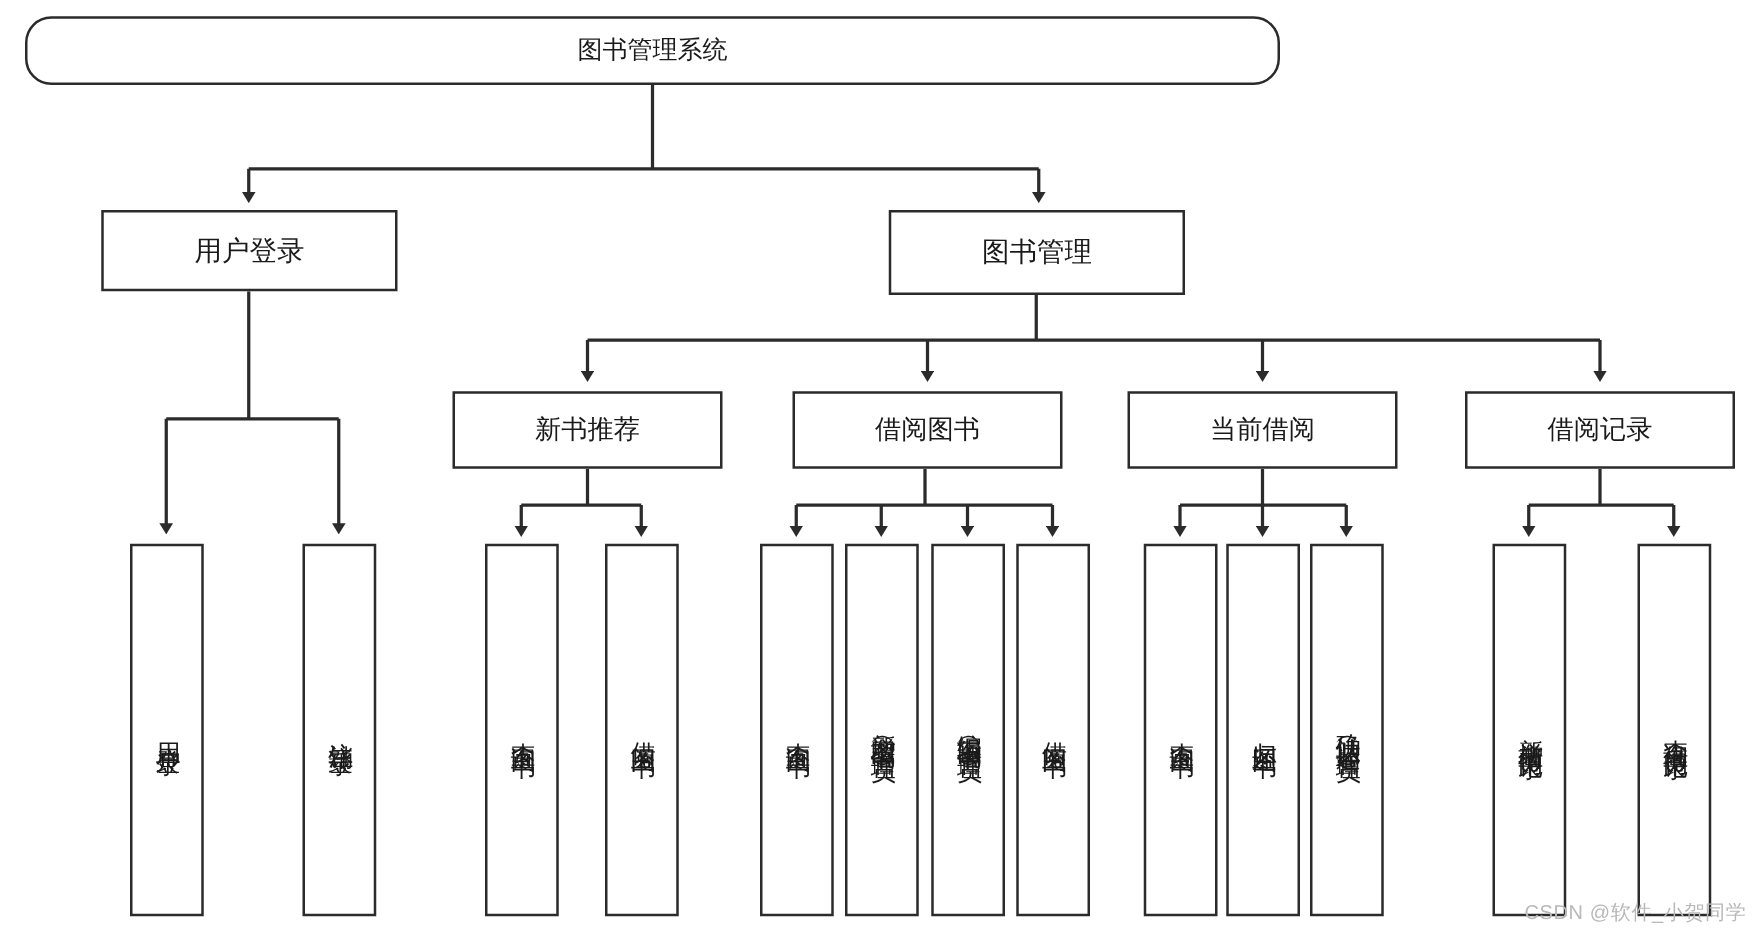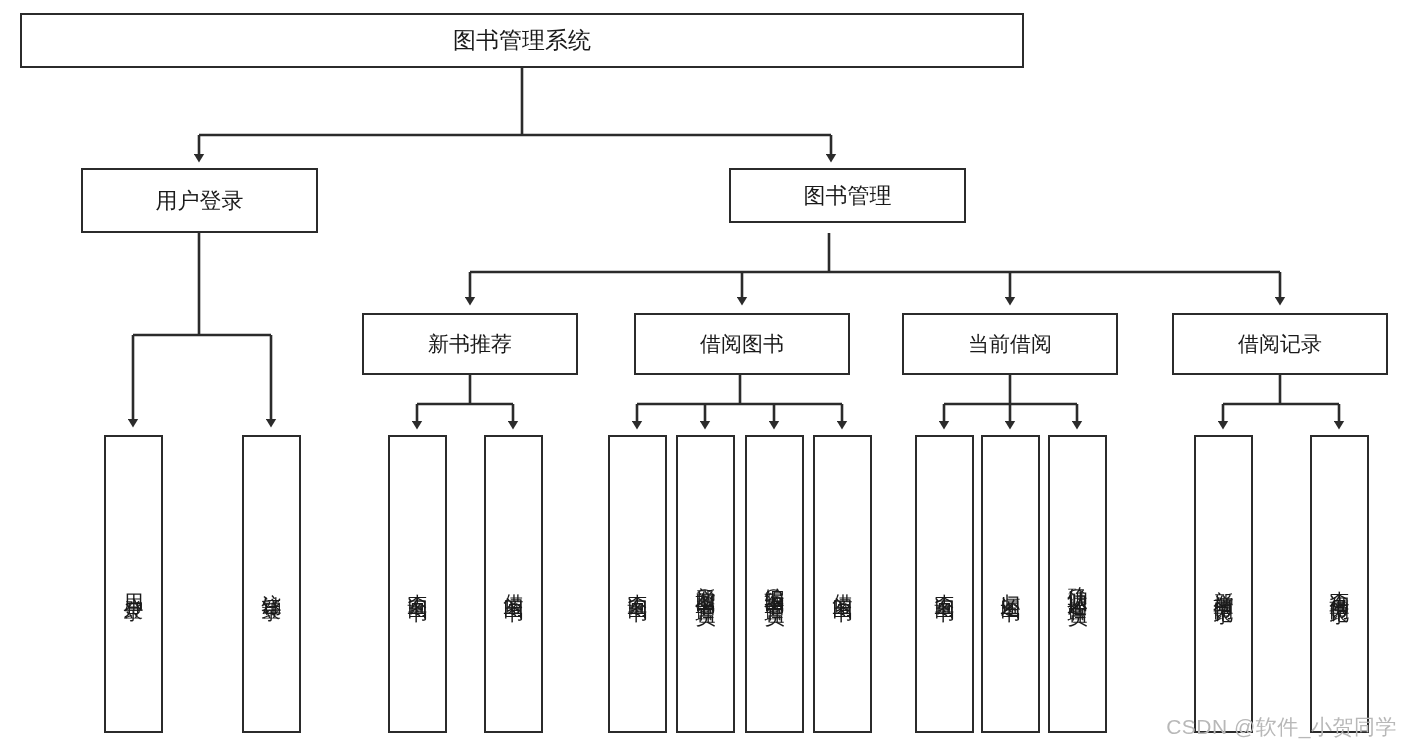--- a/index.html
+++ b/index.html
@@ -29,21 +29,22 @@
     position: absolute;
     box-sizing: border-box;
     background: #ffffff;
     border: 2px solid #2b2b2b;
     display: flex;
     align-items: center;
     justify-content: center;
     color: #1a1a1a;
   }
   .node.root {
-    font-size: 23px;
+    font-size: 20px;
+    border-radius: 21px;
   }
   .node.lvl2 {
     font-size: 22px;
   }
   .node.lvl3 {
     font-size: 21px;
     text-align: right;
   }
   .node.leaf {
     font-size: 20px;
@@ -60,21 +61,21 @@
     text-orientation: upright;
     -webkit-writing-mode: vertical-rl;
     letter-spacing: 3px;
     white-space: nowrap;
     text-align: center;
   }
   .watermark {
     position: absolute;
     right: 8px;
     bottom: 6px;
-    font-size: 21px;
+    font-size: 16px;
     color: #b8b8b8;
     letter-spacing: 0.5px;
     white-space: nowrap;
   }
 </style>
 </head>
 <body>
 
 <div id="canvas">
 
@@ -141,21 +142,21 @@
   </svg>
 
   <div class="node root" style="left:20px; top:13px; width:1004px; height:55px;">
     <span class="label">图书管理系统</span>
   </div>
 
   <div class="node lvl2" style="left:81px; top:168px; width:237px; height:65px;">
     <span class="label">用户登录</span>
   </div>
 
-  <div class="node lvl2" style="left:729px; top:168px; width:237px; height:55px;">
+  <div class="node lvl2" style="left:711px; top:168px; width:237px; height:68px;">
     <span class="label">图书管理</span>
   </div>
 
   <div class="node lvl3" style="left:362px; top:313px; width:216px; height:62px;">
     <span class="label">新书推荐</span>
   </div>
 
   <div class="node lvl3" style="left:634px; top:313px; width:216px; height:62px;">
     <span class="label">借阅图书</span>
   </div>

